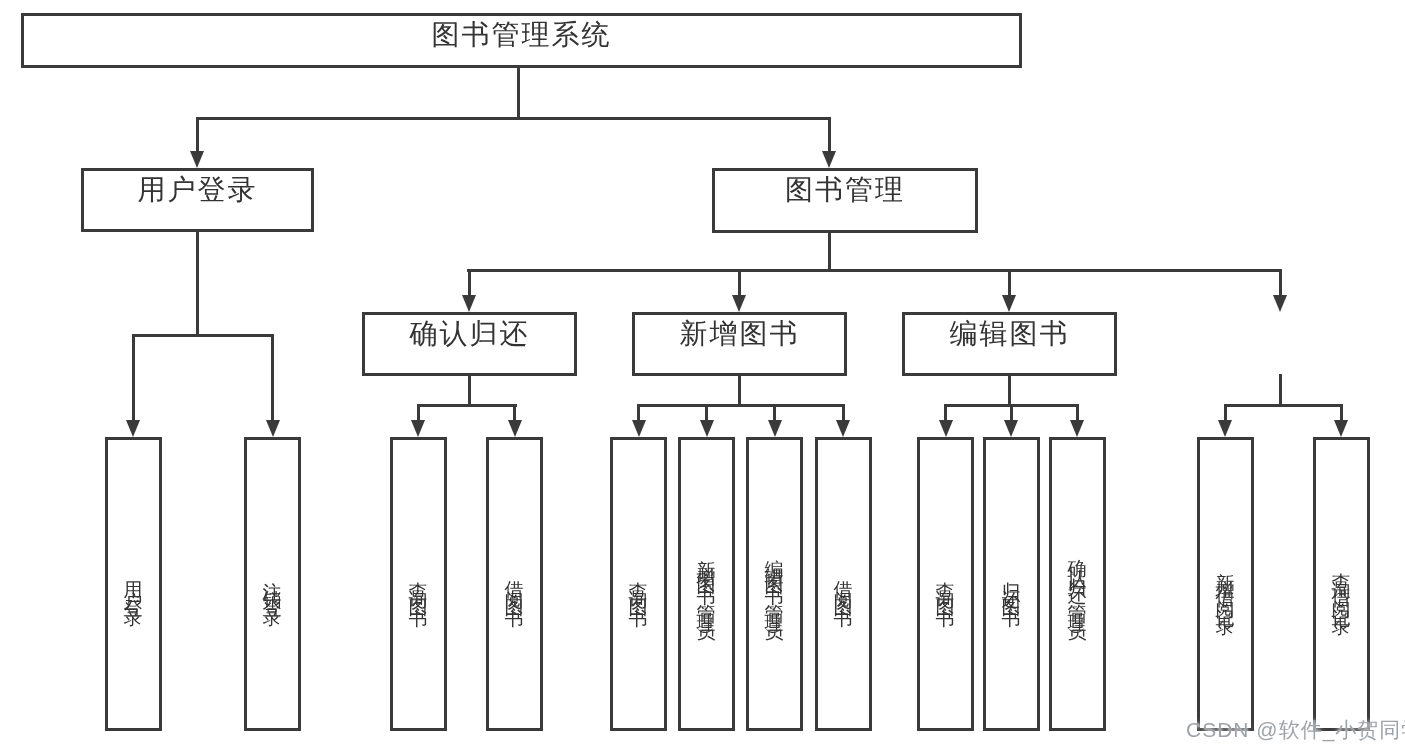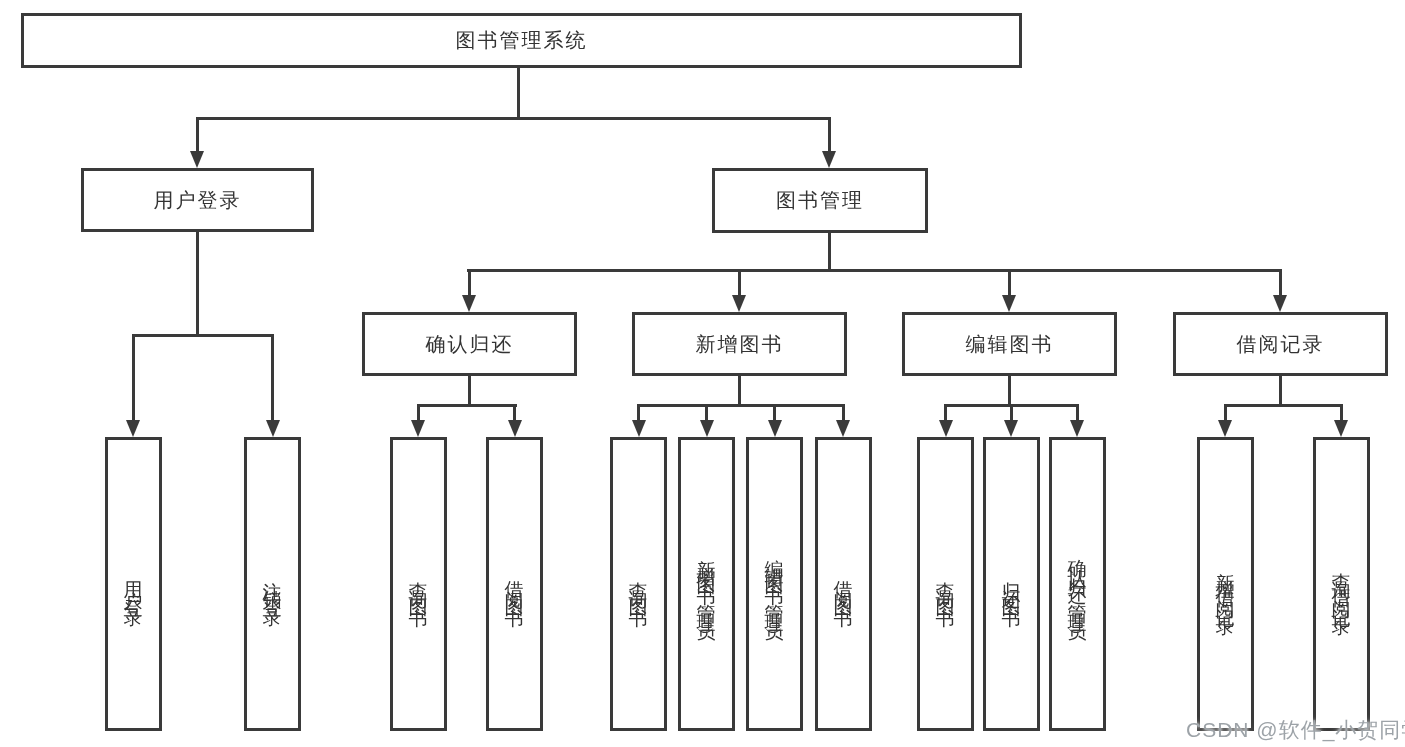--- a/index.html
+++ b/index.html
@@ -17,23 +17,23 @@
     font-family: "Liberation Sans", "DejaVu Sans", sans-serif;
     color: var(--text);
     overflow: hidden;
   }
   .box {
     position: absolute;
     box-sizing: border-box;
     border: 3px solid var(--line);
     background: var(--background);
     display: flex;
-    align-items: center;
+    align-items: flex-start;
     justify-content: center;
-    font-size: 20px;
+    font-size: 28px;
     letter-spacing: 2px;
     color: var(--text);
   }
   .vbox {
     position: absolute;
     box-sizing: border-box;
     border: 3px solid var(--line);
     background: var(--background);
     width: 57px;
     height: 294px;
@@ -83,21 +83,21 @@
   <div class="vline" style="left:517px;top:65px;width:3px;height:55px"></div>
   <div class="hline" style="left:196px;top:117px;width:635px;height:3px"></div>
   <div class="vline" style="left:196px;top:117px;width:3px;height:37px"></div>
   <div class="arrow" style="left:190px;top:151px"></div>
   <div class="vline" style="left:828px;top:117px;width:3px;height:37px"></div>
   <div class="arrow" style="left:822px;top:151px"></div>
 
   <div class="box" style="left:81px;top:168px;width:233px;height:64px">
     <span>用户登录</span>
   </div>
-  <div class="box" style="left:712px;top:168px;width:216px;height:65px">
+  <div class="box" style="left:712px;top:168px;width:266px;height:65px">
     <span>图书管理</span>
   </div>
 
   <div class="vline" style="left:196px;top:229px;width:3px;height:108px"></div>
   <div class="hline" style="left:132px;top:334px;width:142px;height:3px"></div>
   <div class="vline" style="left:132px;top:334px;width:3px;height:89px"></div>
   <div class="arrow" style="left:126px;top:420px"></div>
   <div class="vline" style="left:271px;top:334px;width:3px;height:89px"></div>
   <div class="arrow" style="left:266px;top:420px"></div>
 
@@ -114,23 +114,20 @@
 
   <div class="box" style="left:362px;top:312px;width:215px;height:64px">
     <span>确认归还</span>
   </div>
   <div class="box" style="left:632px;top:312px;width:215px;height:64px">
     <span>新增图书</span>
   </div>
   <div class="box" style="left:902px;top:312px;width:215px;height:64px">
     <span>编辑图书</span>
   </div>
-  <div class="box" style="left:1173px;top:312px;width:215px;height:64px">
-    <span>借阅记录</span>
-  </div>
 
   <div class="vline" style="left:468px;top:374px;width:3px;height:32px"></div>
   <div class="hline" style="left:417px;top:404px;width:100px;height:3px"></div>
   <div class="vline" style="left:417px;top:404px;width:3px;height:19px"></div>
   <div class="arrow" style="left:411px;top:420px"></div>
   <div class="vline" style="left:513px;top:404px;width:3px;height:19px"></div>
   <div class="arrow" style="left:508px;top:420px"></div>
 
   <div class="vline" style="left:738px;top:374px;width:3px;height:32px"></div>
   <div class="hline" style="left:637px;top:404px;width:208px;height:3px"></div>

